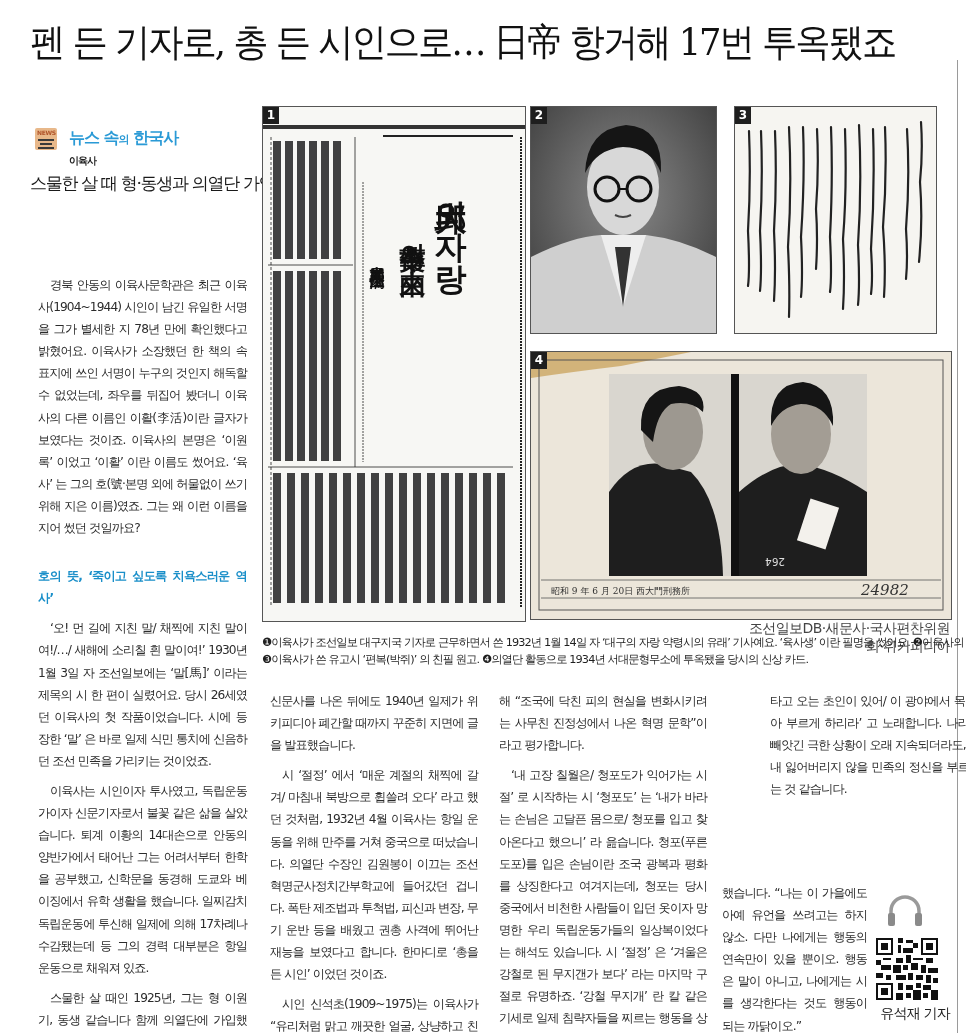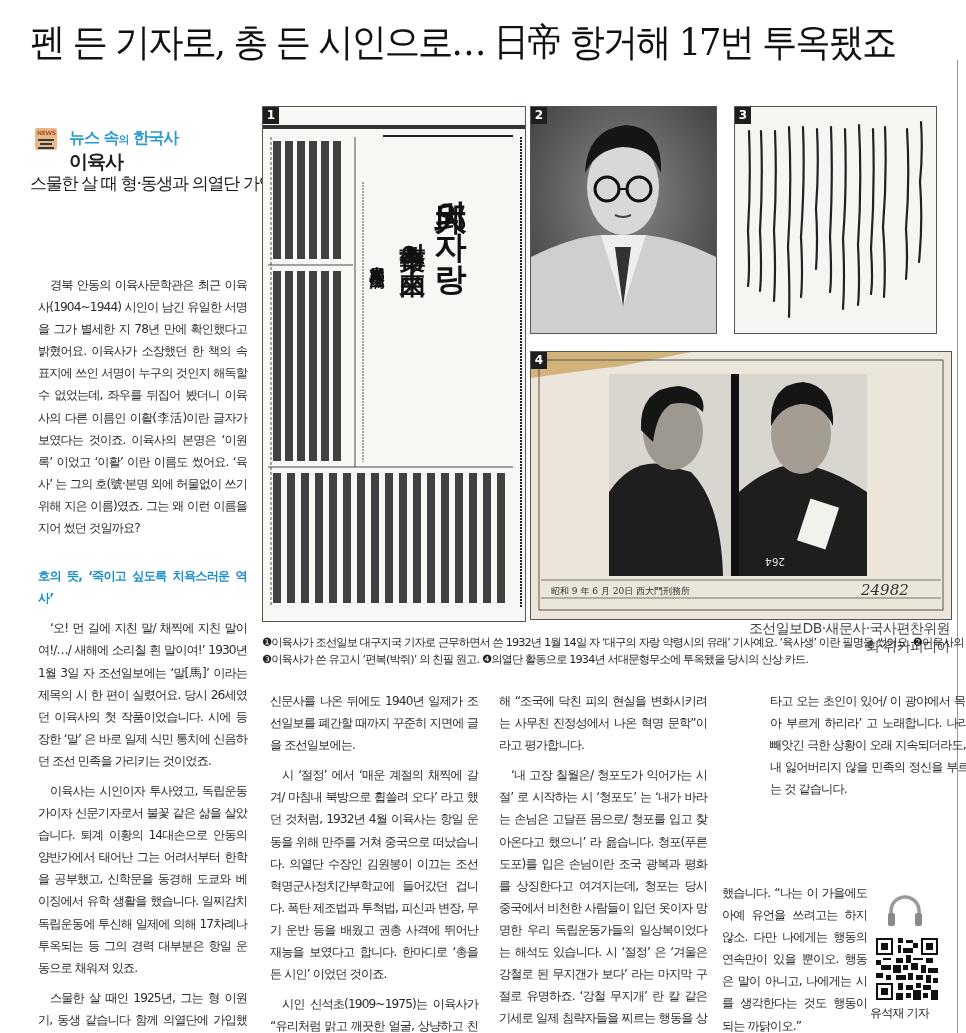--- a/index.html
+++ b/index.html
@@ -14,21 +14,21 @@
   .col .sub { color:#1a8fc9; font-weight:bold; text-indent:0; letter-spacing:-0.8px; }
 
   .series { position:absolute; left:35px; top:126px; width:220px; height:50px; }
   .series .news-icon { position:absolute; left:0; top:2px; width:22px; height:22px; background:#e8b88a; border-radius:2px; }
   .series .news-icon .t { position:absolute; left:2px; top:1px; font-size:6px; color:#b0542a; font-weight:bold; letter-spacing:-0.3px; line-height:8px; }
   .series .news-icon .b1 { position:absolute; left:3px; top:11px; width:16px; height:2px; background:#3a3a3a; }
   .series .news-icon .b2 { position:absolute; left:5px; top:15px; width:12px; height:2px; background:#3a3a3a; }
   .series .news-icon .b3 { position:absolute; left:3px; top:19px; width:16px; height:2px; background:#3a3a3a; }
   .series .title { position:absolute; left:34px; top:0; font-size:16px; font-weight:bold; color:#2a9ad6; letter-spacing:-1px; line-height:24px; white-space:nowrap; }
   .series .title .small { font-size:11px; }
-  .series .topic { position:absolute; left:34px; top:24px; font-size:19px; font-weight:bold; color:#1c1c1c; letter-spacing:-1px; line-height:22px; }
+  .series .topic { position:absolute; left:34px; top:24px; font-size:10px; font-weight:bold; color:#1c1c1c; letter-spacing:-1px; line-height:22px; }
 
   .deck { position:absolute; left:30px; top:172px; width:228px; font-family:"DejaVu Serif", serif; font-size:17px; line-height:23px; letter-spacing:-1.3px; color:#1a1a1a; }
   .deck div { white-space:nowrap; }
 
   
   .fig { position:absolute; border:1px solid #555; overflow:hidden; }
   .badge { position:absolute; left:0; top:0; width:16px; height:17px; background:#1e1e1e; color:#fff; font-size:12px; font-weight:bold; text-align:center; line-height:17px; z-index:2; }
   .fig1 { left:262px; top:106px; width:262px; height:514px; background:#f7f7f4; }
   .fig2 { left:530px; top:106px; width:185px; height:226px; background:#4a4a4a; }
   .fig3 { left:734px; top:106px; width:201px; height:226px; background:#f4f4f1; }
@@ -39,21 +39,21 @@
   .caption div { white-space:nowrap; }
 
   .col1 { left:30px; top:266px; width:225px; }
   .col2 { left:262px; top:682px; width:224px; }
   .col3 { left:491px; top:682px; width:224px; }
   .col4 { left:762px; top:682px; width:226px; }
   .col4b { position:absolute; left:722px; top:882px; width:145px; font-size:12.2px; line-height:22.1px; letter-spacing:-0.9px; color:#2b2b2b; }
 
   .headphones { position:absolute; left:885px; top:893px; width:40px; height:36px; }
   .qr { position:absolute; left:876px; top:938px; width:62px; height:62px; }
-  .byline { position:absolute; left:870px; top:1005px; width:80px; text-align:left; font-size:12px; letter-spacing:-0.8px; color:#222; }
+  .byline { position:absolute; left:870px; top:1005px; width:80px; text-align:right; font-size:14px; letter-spacing:-0.8px; color:#222; }
 </style>
 </head>
 <body>
 
 <div class="right-rule"></div>
 
 <h1 class="headline" style="margin:0;font-weight:normal;">펜 든 기자로, 총 든 시인으로… 日帝 항거해 17번 투옥됐죠</h1>
 
 <div class="series">
   <div class="news-icon">
@@ -201,27 +201,27 @@
 <div class="caption">
   <div>❶이육사가 조선일보 대구지국 기자로 근무하면서 쓴 1932년 1월 14일 자 ‘대구의 자랑 약령시의 유래’ 기사예요. ‘육사생’ 이란 필명을 썼어요. ❷이육사의 모습.</div>
   <div>❸이육사가 쓴 유고시 ‘편복(박쥐)’ 의 친필 원고. ❹의열단 활동으로 1934년 서대문형무소에 투옥됐을 당시의 신상 카드.</div>
 </div>
 
 <div class="col col1">
   <p>경북 안동의 이육사문학관은 최근 이육사(1904~1944) 시인이 남긴 유일한 서명을 그가 별세한 지 78년 만에 확인했다고 밝혔어요. 이육사가 소장했던 한 책의 속표지에 쓰인 서명이 누구의 것인지 해독할 수 없었는데, 좌우를 뒤집어 봤더니 이육사의 다른 이름인 이활(李活)이란 글자가 보였다는 것이죠. 이육사의 본명은 ‘이원록’ 이었고 ‘이활’ 이란 이름도 썼어요. ‘육사’ 는 그의 호(號·본명 외에 허물없이 쓰기 위해 지은 이름)였죠. 그는 왜 이런 이름을 지어 썼던 것일까요?</p>
   <div style="height:10px"></div>
   <p class="sub">호의 뜻, ‘죽이고 싶도록 치욕스러운 역사’</p>
   <p>‘오! 먼 길에 지친 말/ 채찍에 지친 말이여!/…/ 새해에 소리칠 흰 말이여!’ 1930년 1월 3일 자 조선일보에는 ‘말[馬]’ 이라는 제목의 시 한 편이 실렸어요. 당시 26세였던 이육사의 첫 작품이었습니다. 시에 등장한 ‘말’ 은 바로 일제 식민 통치에 신음하던 조선 민족을 가리키는 것이었죠.</p>
-  <p>이육사는 시인이자 투사였고, 독립운동가이자 신문기자로서 불꽃 같은 삶을 살았습니다. 퇴계 이황의 14대손으로 안동의 양반가에서 태어난 그는 어려서부터 한학을 공부했고, 신학문을 동경해 도쿄와 베이징에서 유학 생활을 했습니다. 일찌감치 독립운동에 투신해 일제에 의해 17차례나 투옥되는 등 그의 경력 대부분은 항일 운동으로 채워져 있죠.</p>
+  <p>이육사는 시인이자 투사였고, 독립운동가이자 신문기자로서 불꽃 같은 삶을 살았습니다. 퇴계 이황의 14대손으로 안동의 양반가에서 태어난 그는 어려서부터 한학을 공부했고, 신학문을 동경해 도쿄와 베이징에서 유학 생활을 했습니다. 일찌감치 독립운동에 투신해 일제에 의해 17차례나 수감됐는데 등 그의 경력 대부분은 항일 운동으로 채워져 있죠.</p>
   <p>스물한 살 때인 1925년, 그는 형 이원기, 동생 같습니다 함께 의열단에 가입했습니다. 의열단은 무장 독립운동을 펼치던 곳이었습니다. 그가 의열단에 가입한 배경에 대해선 ‘친가의 엄격한 유교적 가풍에 더해 의병 활동에 참여했던 외가의 영향을 받았을 것’ 이란 분석이 있습니다.</p>
   <p>1927년 장진홍의 조선은행 대구지점 폭파 사건 때 이육사는 대구형무소에 수감됐는데, 당시 수인(옥에 갇힌 사람) 번호가 ‘264’ 였다고 해요. ‘육사’ 라는 호는 여기서 유래했다고 합니다.</p>
 </div>
 
 <div class="col col2">
-  <p class="noindent">신문사를 나온 뒤에도 1940년 일제가 조선일보를 폐간할 때까지 꾸준히 지면에 글을 조선일보에는.</p>
+  <p class="noindent">신문사를 나온 뒤에도 1940년 일제가 위키피디아 폐간할 때까지 꾸준히 지면에 글을 발표했습니다.</p>
   <p>시 ‘절정’ 에서 ‘매운 계절의 채찍에 갈겨/ 마침내 북방으로 휩쓸려 오다’ 라고 했던 것처럼, 1932년 4월 이육사는 항일 운동을 위해 만주를 거쳐 중국으로 떠났습니다. 의열단 수장인 김원봉이 이끄는 조선혁명군사정치간부학교에 들어갔던 겁니다. 폭탄 제조법과 투척법, 피신과 변장, 무기 운반 등을 배웠고 권총 사격에 뛰어난 재능을 보였다고 합니다. 한마디로 ‘총을 든 시인’ 이었던 것이죠.</p>
   <p>시인 신석초(1909~1975)는 이육사가 “유리처럼 맑고 깨끗한 얼굴, 상냥하고 친밀감을 주는 눈과 조용한 말씨”를 가졌다고 회고합니다. 이 때문인지 그가 당시 무장 독립운동을 하고 있다는 사실을 진세히</p>
 </div>
 
 <div class="col col3">
   <p class="noindent">해 “조국에 닥친 피의 현실을 변화시키려는 사무친 진정성에서 나온 혁명 문학”이라고 평가합니다.</p>
   <p>‘내 고장 칠월은/ 청포도가 익어가는 시절’ 로 시작하는 시 ‘청포도’ 는 ‘내가 바라는 손님은 고달픈 몸으로/ 청포를 입고 찾아온다고 했으니’ 라 읊습니다. 청포(푸른 도포)를 입은 손님이란 조국 광복과 평화를 상징한다고 여겨지는데, 청포는 당시 중국에서 비천한 사람들이 입던 옷이자 망명한 우리 독립운동가들의 일상복이었다는 해석도 있습니다. 시 ‘절정’ 은 ‘겨울은 강철로 된 무지갠가 보다’ 라는 마지막 구절로 유명하죠. ‘강철 무지개’ 란 칼 같은 기세로 일제 침략자들을 찌르는 행동을 상징한다고 합니다.</p>
   <p>육사 시 중에서 가장 웅장한 스케일이 돋보이는 ‘광야’ 는 ‘다시 천고의 뒤에/ 백마</p>
 </div>
 

